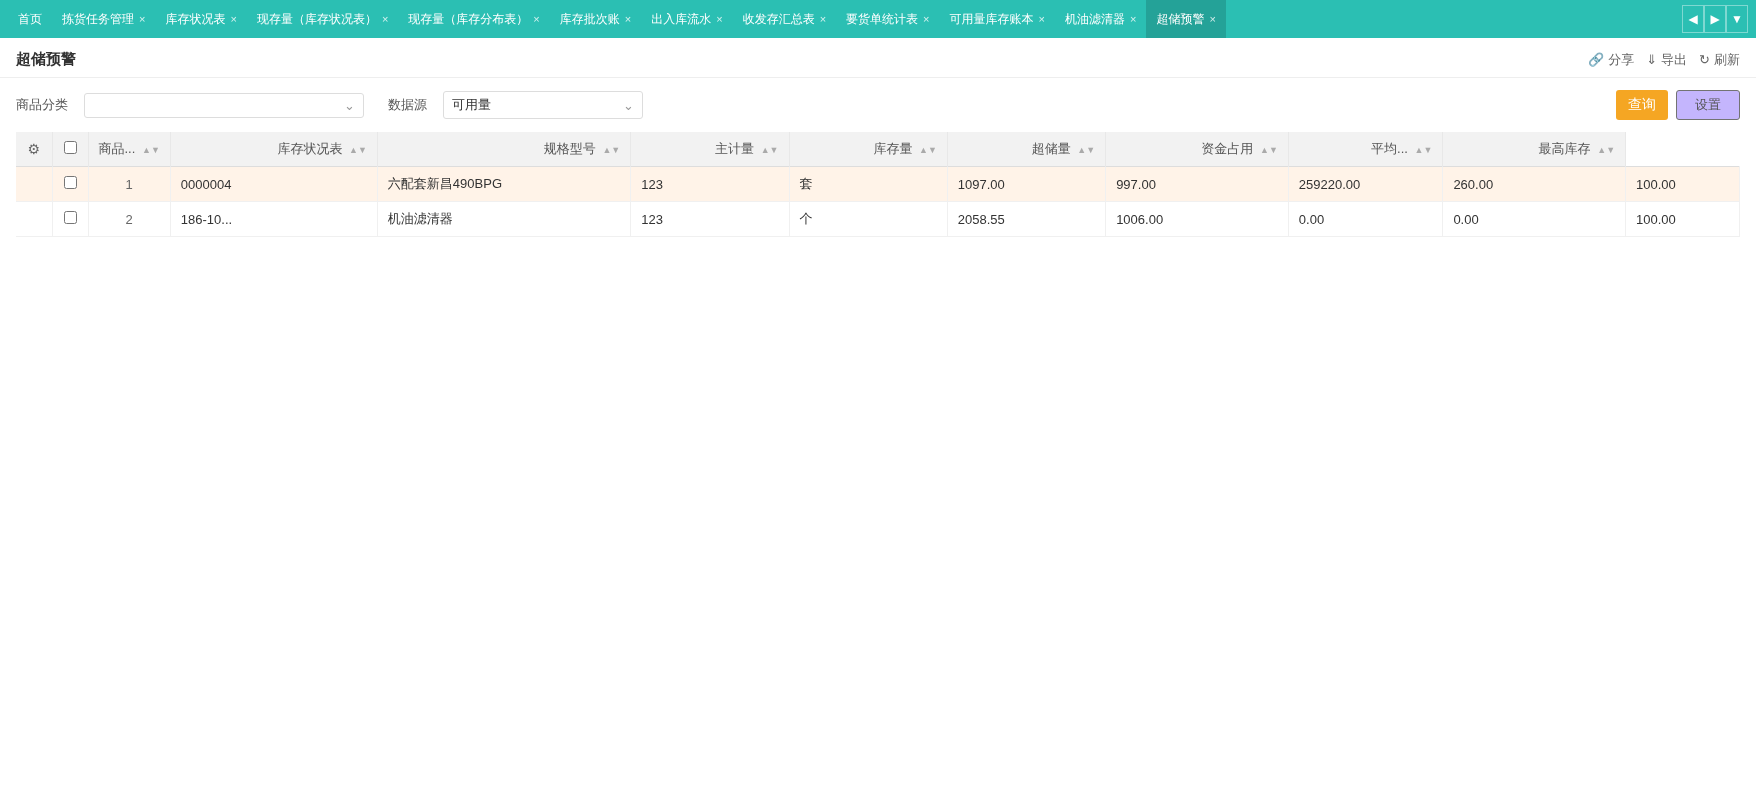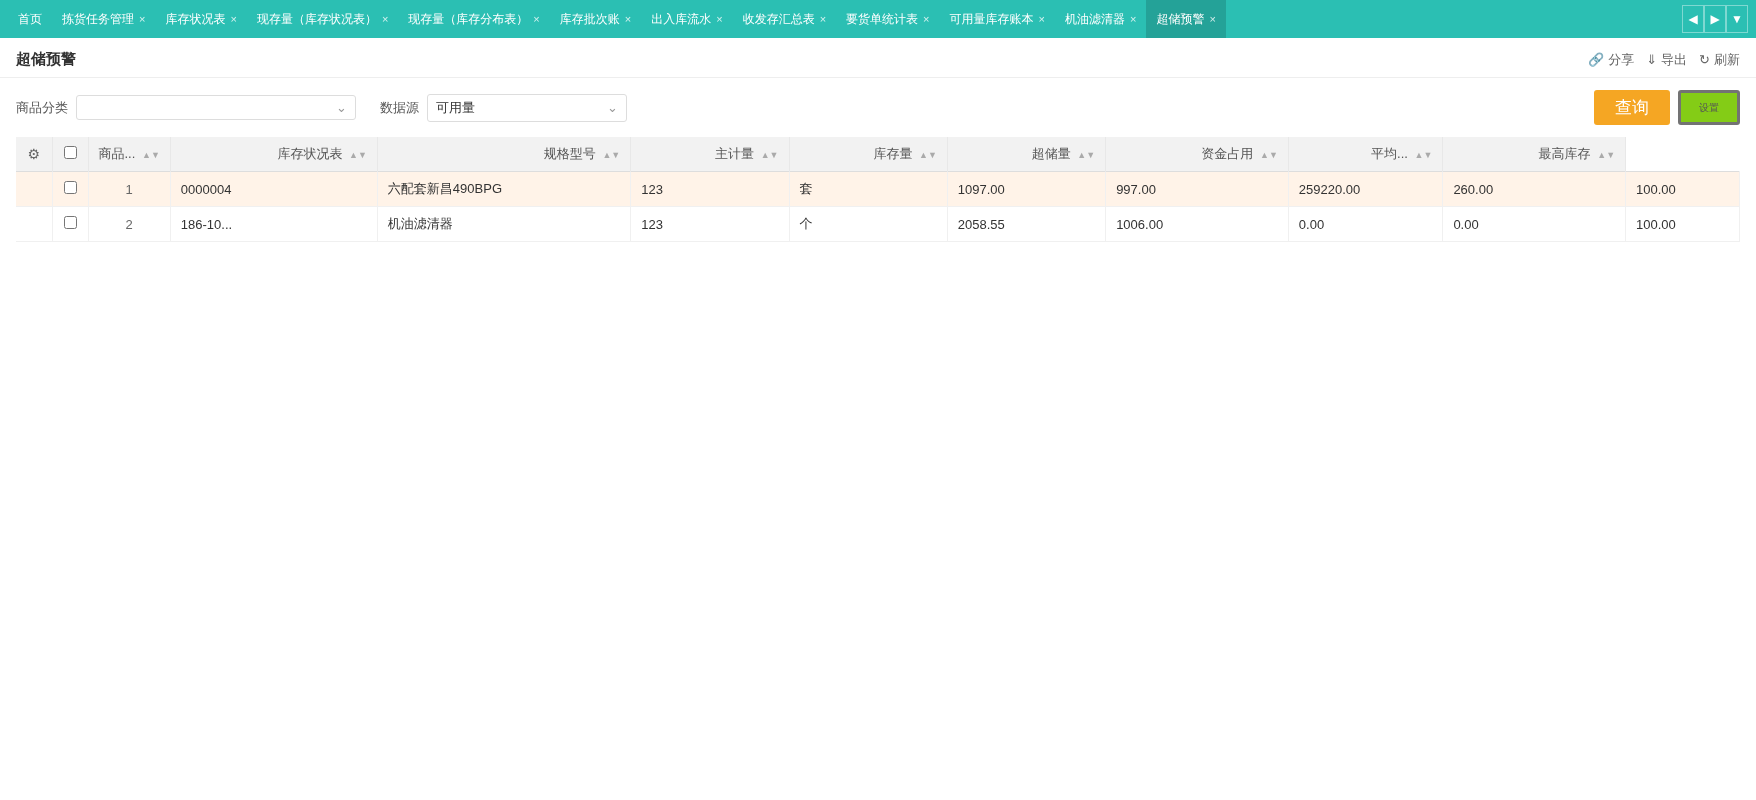--- a/index.html
+++ b/index.html
@@ -91,21 +91,21 @@
     .filter-area {
       display: flex;
       align-items: center;
       padding: 12px 16px;
       gap: 24px;
       flex-wrap: wrap;
     }
     .filter-item {
       display: flex;
       align-items: center;
-      gap: 8px;
+      gap: 16px;
     }
     .filter-label {
       font-size: 13px;
       color: #555;
       white-space: nowrap;
     }
     .filter-select {
       display: flex;
       align-items: center;
       border: 1px solid #ddd;
@@ -126,32 +126,32 @@
     .filter-actions {
       display: flex;
       gap: 8px;
       margin-left: auto;
     }
     .btn-query {
       background: #f5a623;
       color: #fff;
       border: none;
       border-radius: 3px;
-      padding: 6px 21px;
-      cursor: pointer;
-      font-size: 17px;
+      padding: 6px 12px;
+      cursor: pointer;
+      font-size: 14px;
     }
     .btn-settings {
-      background: #84cc16;
+      background: #c4b5fd;
       color: #555;
-      border: 3px solid #737373;
+      border: 1px solid #737373;
       border-radius: 3px;
       padding: 5px 18px;
       cursor: pointer;
-      font-size: 10px;
+      font-size: 13px;
     }
 
     
     .table-container {
       padding: 0 16px;
       overflow-x: auto;
     }
     table {
       width: 100%;
       border-collapse: collapse;

